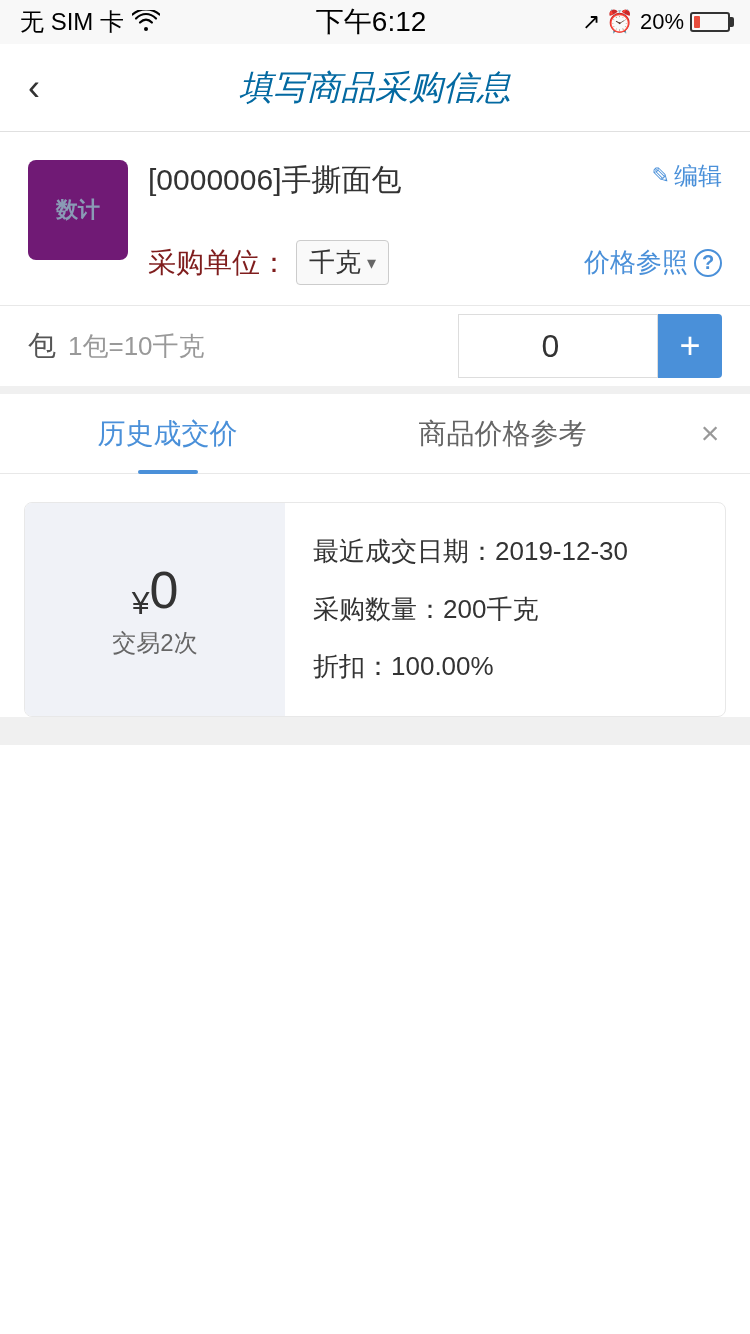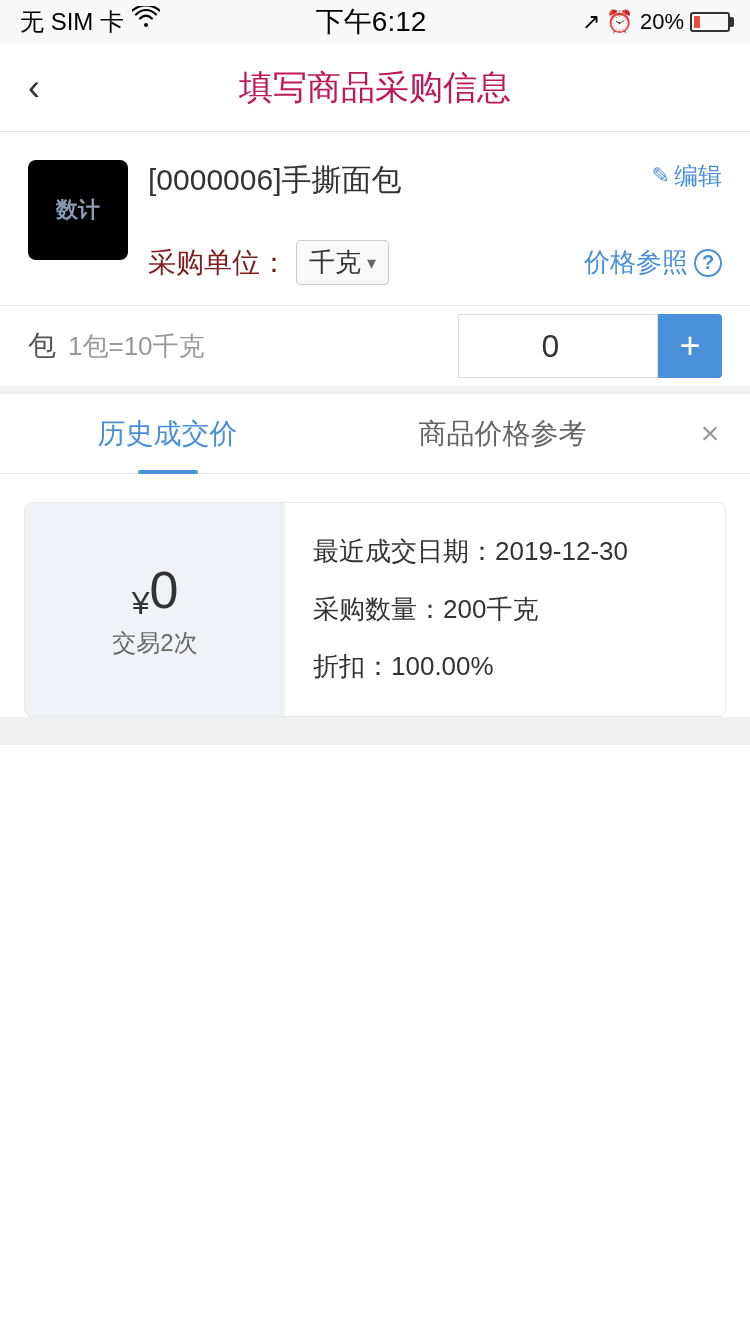--- a/index.html
+++ b/index.html
@@ -17,21 +17,21 @@
       width: 750px;
       height: 44px;
       background: #f8f8f8;
       display: flex;
       align-items: center;
       justify-content: space-between;
       padding: 0 20px;
       font-size: 26px;
       color: #000;
     }
-    .status-left { display: flex; align-items: flex-start; gap: 8px; font-size: 24px; }
+    .status-left { display: flex; align-items: flex-end; gap: 8px; font-size: 24px; }
     .status-center { font-size: 28px; font-weight: 400; }
     .status-right { display: flex; align-items: center; gap: 6px; font-size: 22px; }
     .battery-icon {
       width: 40px; height: 20px;
       border: 2px solid #333;
       border-radius: 3px;
       position: relative;
       display: inline-flex;
       align-items: center;
       padding: 2px;
@@ -68,37 +68,38 @@
     .nav-back {
       position: absolute;
       left: 28px;
       font-size: 36px;
       color: #333;
       cursor: pointer;
     }
     .nav-title {
       font-size: 34px;
       font-weight: 500;
-      color: #be185d;
+      color: #0369a1;
+      font-style: italic;
     }
 
     
     .product-card {
       width: 750px;
       background: #fff;
       padding: 28px 28px 20px 28px;
       display: flex;
       align-items: flex-start;
       gap: 20px;
       border-bottom: 1px solid #e8e8e8;
     }
     .product-thumb {
       width: 100px;
       height: 100px;
-      background: #000000;
+      background: #701a75;
       border-radius: 8px;
       display: flex;
       align-items: center;
       justify-content: center;
       flex-shrink: 0;
       position: relative;
     }
     .product-thumb-label {
       font-size: 22px;
       color: #8a9bb5;

